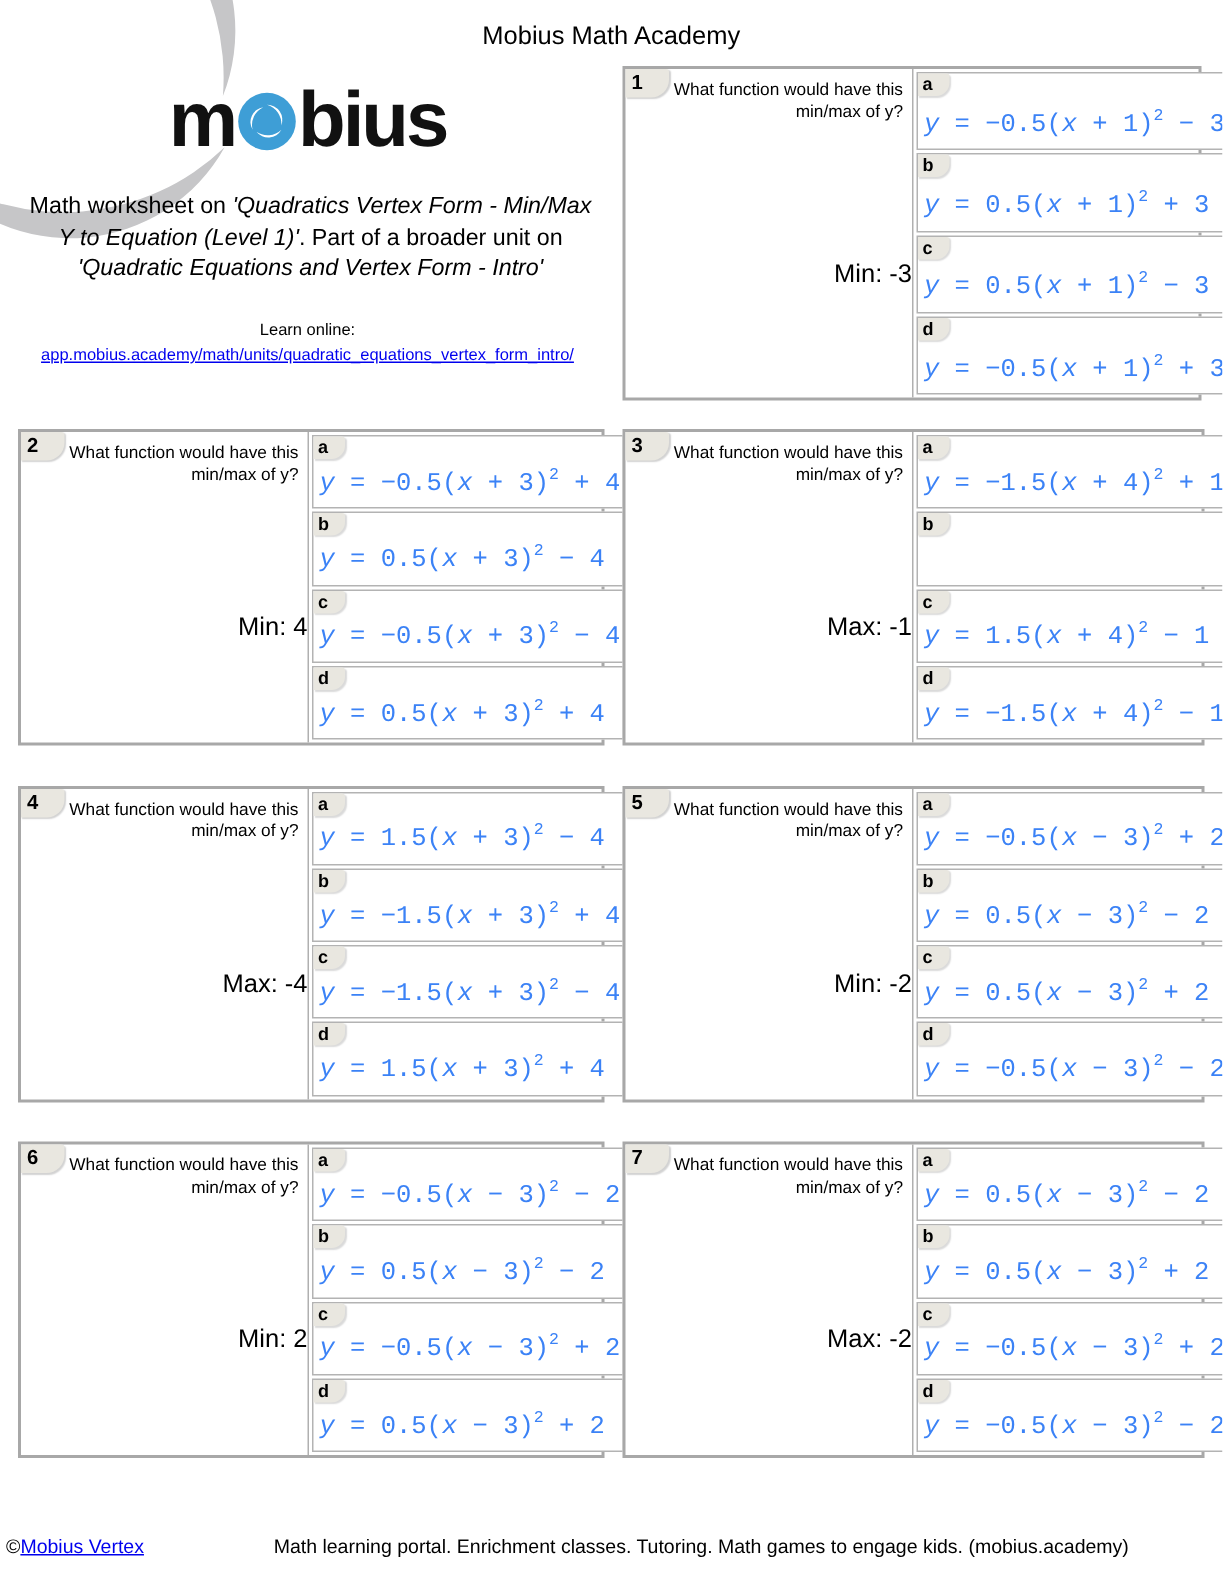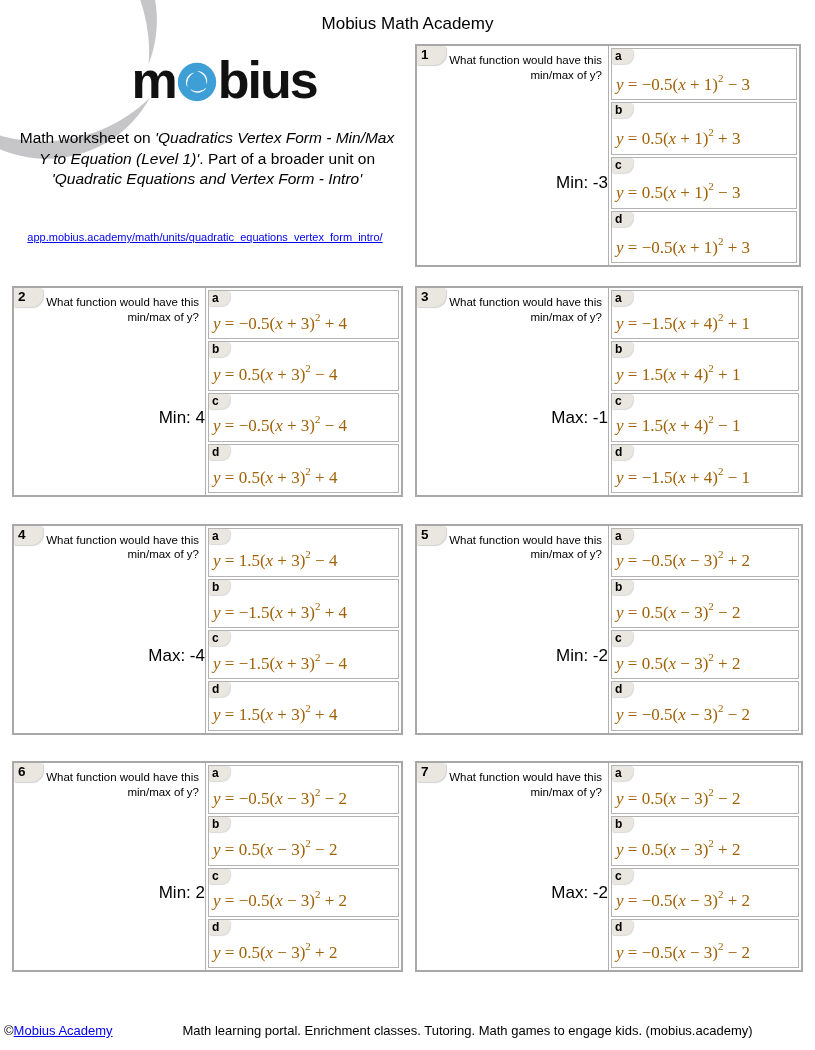--- a/index.html
+++ b/index.html
@@ -9,21 +9,21 @@
     font-family:"Liberation Sans",sans-serif;color:#000;
   }
   
   .corner-logo{position:absolute;left:-118px;top:-122px;width:310px;height:310px;}
   
   .header-title{position:absolute;top:14px;left:0;width:815px;text-align:center;font-size:17px;}
   .name-row{position:absolute;top:14px;left:583px;font-size:17px;display:flex;align-items:flex-end;}
   .name-line{display:inline-block;width:160px;border-bottom:2px solid #000;height:18px;}
   
   .brand{position:absolute;top:52px;left:0;width:410px;text-align:center;
-         font-weight:800;font-size:52px;letter-spacing:-2px;line-height:56px;color:#111;padding-left:19px;}
+         font-weight:800;font-size:52px;letter-spacing:-2px;line-height:56px;color:#111;}
   .brand svg{vertical-align:-4px;margin:0 1px;}
   
   .intro{position:absolute;top:128px;left:14px;width:386px;text-align:center;
          font-size:15.5px;line-height:1.33;}
   .intro i{font-style:italic;}
   .learn-label{position:absolute;top:214px;left:0;width:410px;text-align:center;font-size:11px;}
   .learn-link{position:absolute;top:231px;left:0;width:410px;text-align:center;font-size:11px;}
   .learn-link a{color:#0000EE;text-decoration:underline;}
   
   .qbox{position:relative;background:#fff;border:2px solid #a8a8a8;display:flex;box-sizing:border-box;}
@@ -36,21 +36,21 @@
               background:#e9e7e0;border-radius:0 2px 12px 0;
               font-weight:bold;font-size:13.5px;line-height:18px;box-shadow:1px 1px 1px rgba(0,0,0,0.18);}
   .qprompt{padding:7px 6px 0 28px;text-align:right;font-size:11.5px;line-height:1.3;}
   .qtarget{position:absolute;top:58%;left:0;width:100%;text-align:right;font-size:17px;}
   .qopts{flex:1;display:flex;flex-direction:column;padding:1px;box-sizing:border-box;}
   .option{position:relative;flex:1;margin:1px;border:1px solid #b3b3b3;box-sizing:border-box;
           padding:15px 2px 2px 4px;display:flex;align-items:flex-end;background:#fff;}
   .opt-badge{position:absolute;top:0;left:0;min-width:14px;height:15px;padding:0 4px 0 3px;
              background:#e9e7e0;border-radius:0 2px 9px 0;
              font-weight:bold;font-size:12px;line-height:14px;box-shadow:1px 1px 1px rgba(0,0,0,0.15);}
-  .eq{font-family:Liberation Serif, serif;font-size:17px;white-space:nowrap;color:#a16207;
+  .eq{font-family:Liberation Mono, monospace;font-size:17px;white-space:nowrap;color:#3b82f6;
       line-height:1.1;padding-bottom:3px;}
   .eq i{font-style:italic;}
   .eq sup{font-size:11px;position:relative;top:-1px;}
   
   .footer{position:absolute;left:0;bottom:12px;width:815px;font-size:13px;}
   .footer-copy{position:absolute;left:4px;bottom:0;}
   .footer-copy a{color:#0000EE;text-decoration:underline;}
   .footer-tagline{position:absolute;left:120px;width:695px;text-align:center;bottom:0;}
 </style>
 </head>
@@ -76,20 +76,21 @@
         <path d="M 50,8 A 38,38 0 0 1 86,60 A 50,50 0 0 0 50,8 Z" transform="rotate(120 50 50)"></path>
         <path d="M 50,8 A 38,38 0 0 1 86,60 A 50,50 0 0 0 50,8 Z" transform="rotate(240 50 50)"></path>
       </g>
     </svg><span>bius</span>
   </div>
 
   <div class="intro">
     <span>Math worksheet on </span><i>'Quadratics Vertex Form - Min/Max Y to Equation (Level 1)'</i><span>. Part of a broader unit on </span><i>'Quadratic Equations and Vertex Form - Intro'</i>
   </div>
 
+  <div class="learn-label">Learn online:</div>
   <div class="learn-link"><a href="#">app.mobius.academy/math/units/quadratic_equations_vertex_form_intro/</a></div>
 
   <div id="q1-slot">
       <div class="qbox q1-abs">
     <div class="qleft">
       <div class="qnum-badge">1</div>
       <div class="qprompt">What function would have this min/max of y?</div>
       <div class="qtarget">Min: -3</div>
     </div>
     <div class="qopts">
@@ -145,21 +146,20 @@
       <div class="qprompt">What function would have this min/max of y?</div>
       <div class="qtarget">Max: -1</div>
     </div>
     <div class="qopts">
           <div class="option">
             <span class="opt-badge">a</span>
             <div class="eq"><i>y</i> = −1.5(<i>x</i> + 4)<sup>2</sup> + 1</div>
           </div>
           <div class="option">
             <span class="opt-badge">b</span>
-            <div class="eq"><i>y</i> = 1.5(<i>x</i> + 4)<sup>2</sup> + 1</div>
           </div>
           <div class="option">
             <span class="opt-badge">c</span>
             <div class="eq"><i>y</i> = 1.5(<i>x</i> + 4)<sup>2</sup> − 1</div>
           </div>
           <div class="option">
             <span class="opt-badge">d</span>
             <div class="eq"><i>y</i> = −1.5(<i>x</i> + 4)<sup>2</sup> − 1</div>
           </div>
         </div>
@@ -260,17 +260,17 @@
           </div>
           <div class="option">
             <span class="opt-badge">d</span>
             <div class="eq"><i>y</i> = −0.5(<i>x</i> − 3)<sup>2</sup> − 2</div>
           </div>
         </div>
   </div>
     </div>
 
   <div class="footer">
-    <span class="footer-copy"><span>©</span><a href="#">Mobius Academy</a></span>
+    <span class="footer-copy"><span>©</span><a href="#">Mobius Vertex</a></span>
     <span class="footer-tagline">Math learning portal. Enrichment classes. Tutoring. Math games to engage kids. (mobius.academy)</span>
   </div>
 
 </div>
 
 </body></html>

